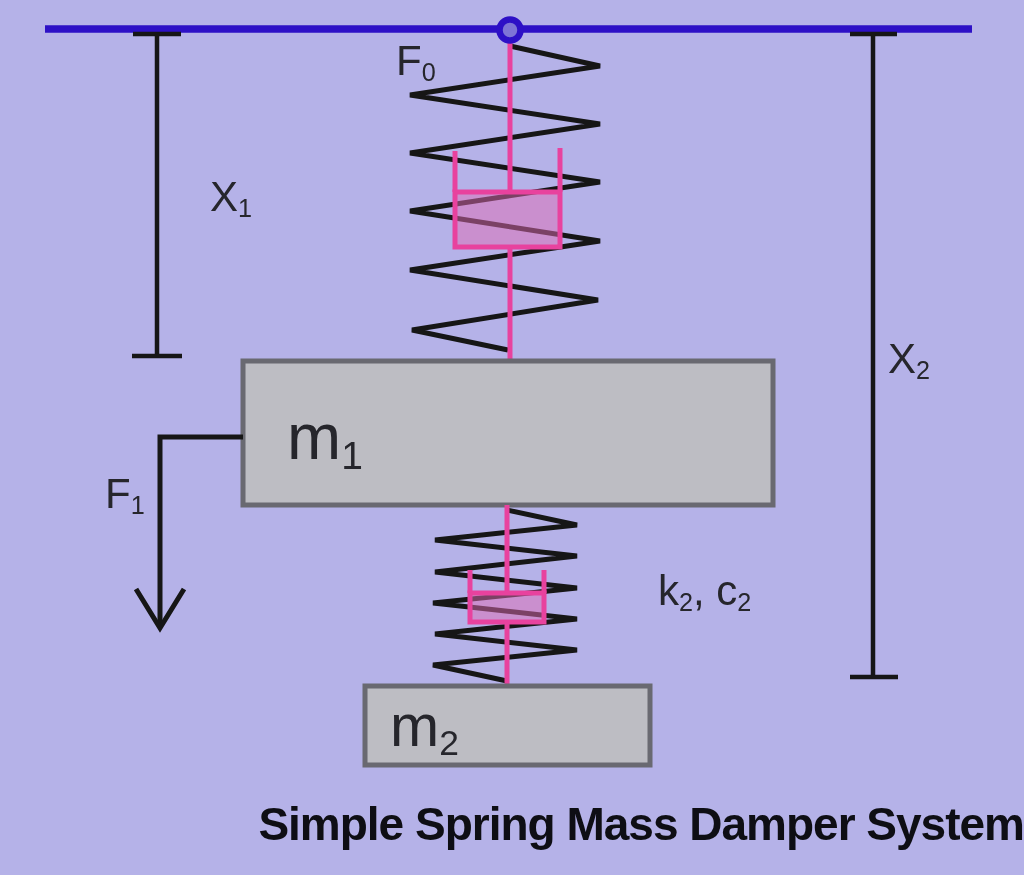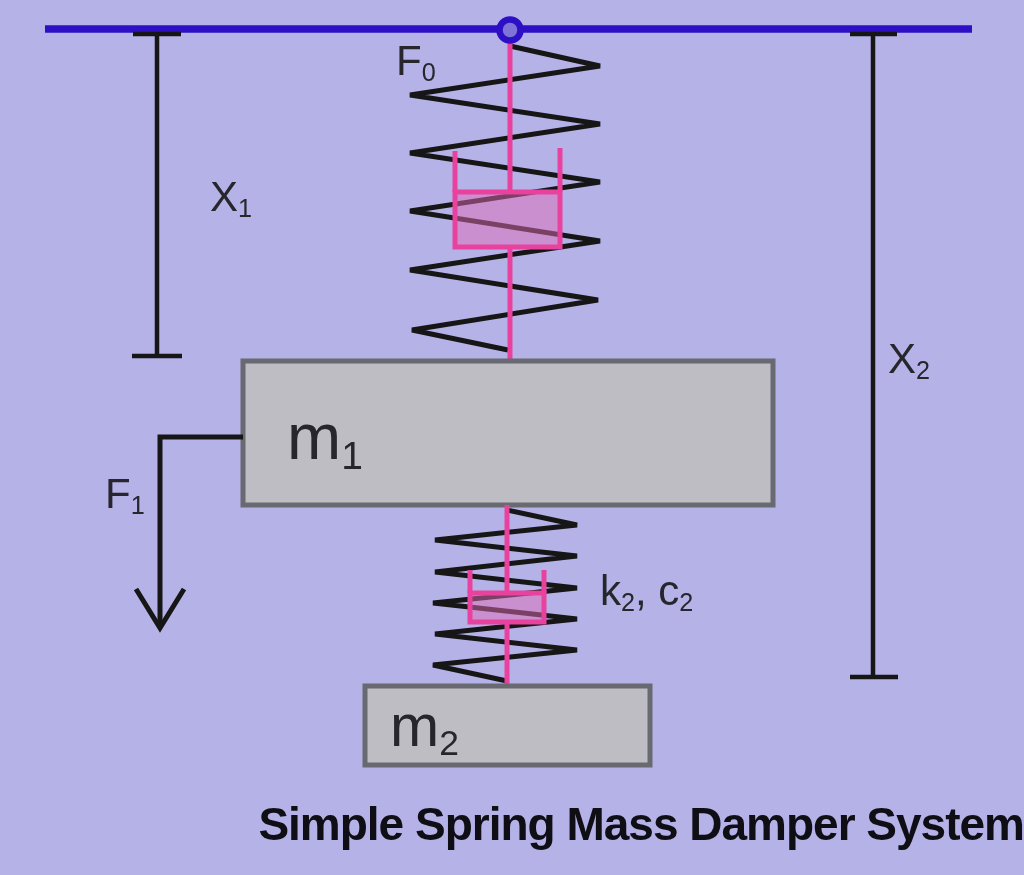--- a/index.html
+++ b/index.html
@@ -100,20 +100,20 @@
 
   <div class="lbl" style="left:396px;top:40px;"><span>F</span><sub>0</sub></div>
 
   <div class="lbl" style="left:164px;top:176px;margin-left:46px;"><span>X</span><sub>1</sub></div>
 
 
   <div class="lbl" style="left:888px;top:338px;"><span>X</span><sub>2</sub></div>
 
   <div class="lbl" style="left:105px;top:473px;"><span>F</span><sub>1</sub></div>
 
-  <div class="lbl" style="left:600px;top:570px;"><span>k</span><sub>2</sub><span>, c</span><sub>2</sub></div>
+  <div class="lbl" style="left:658px;top:570px;"><span>k</span><sub>2</sub><span>, c</span><sub>2</sub></div>
 
   <div class="lbl mass" style="left:287px;top:404px;"><span>m</span><sub>1</sub></div>
 
   <div class="lbl mass" style="left:390px;top:697px;font-size:59px;"><span>m</span><sub>2</sub></div>
 
   <div class="title">Simple Spring Mass Damper System</div>
 </div>
 
 </body></html>

